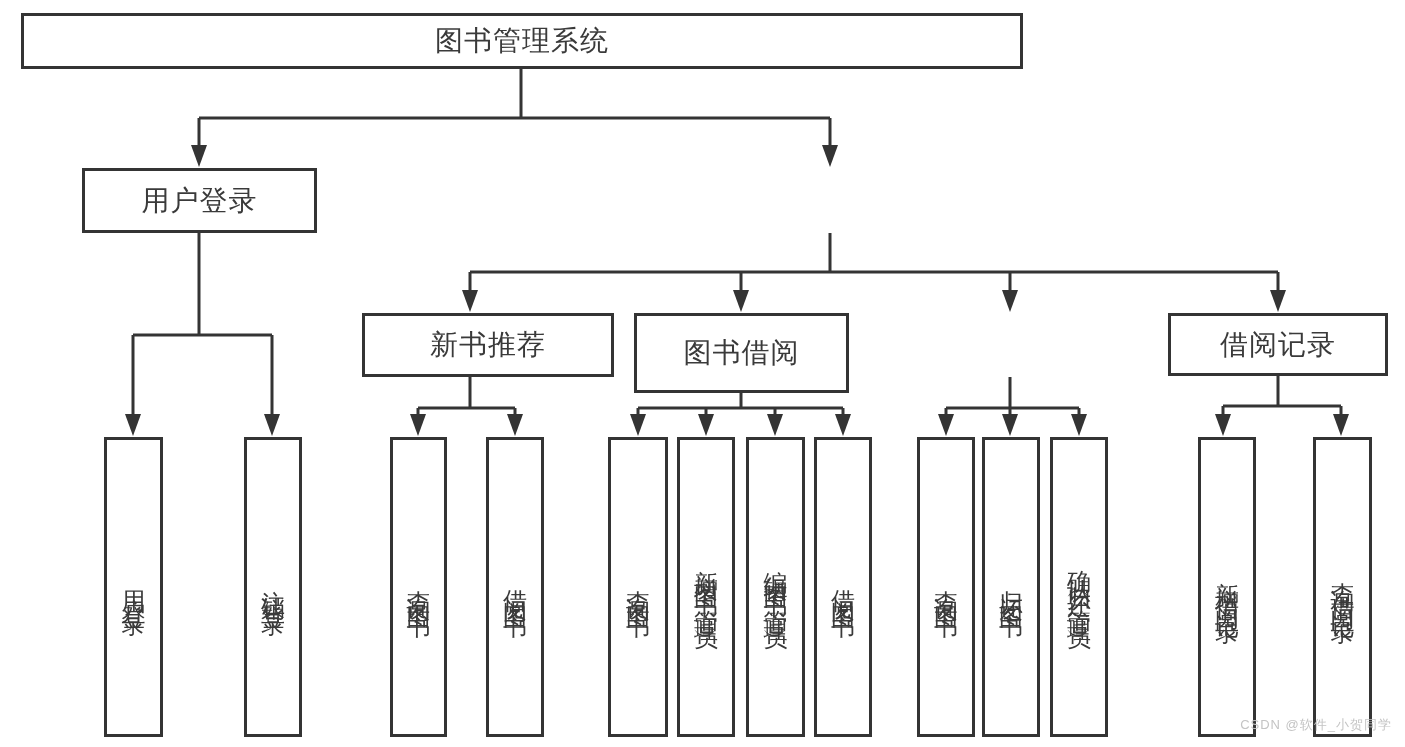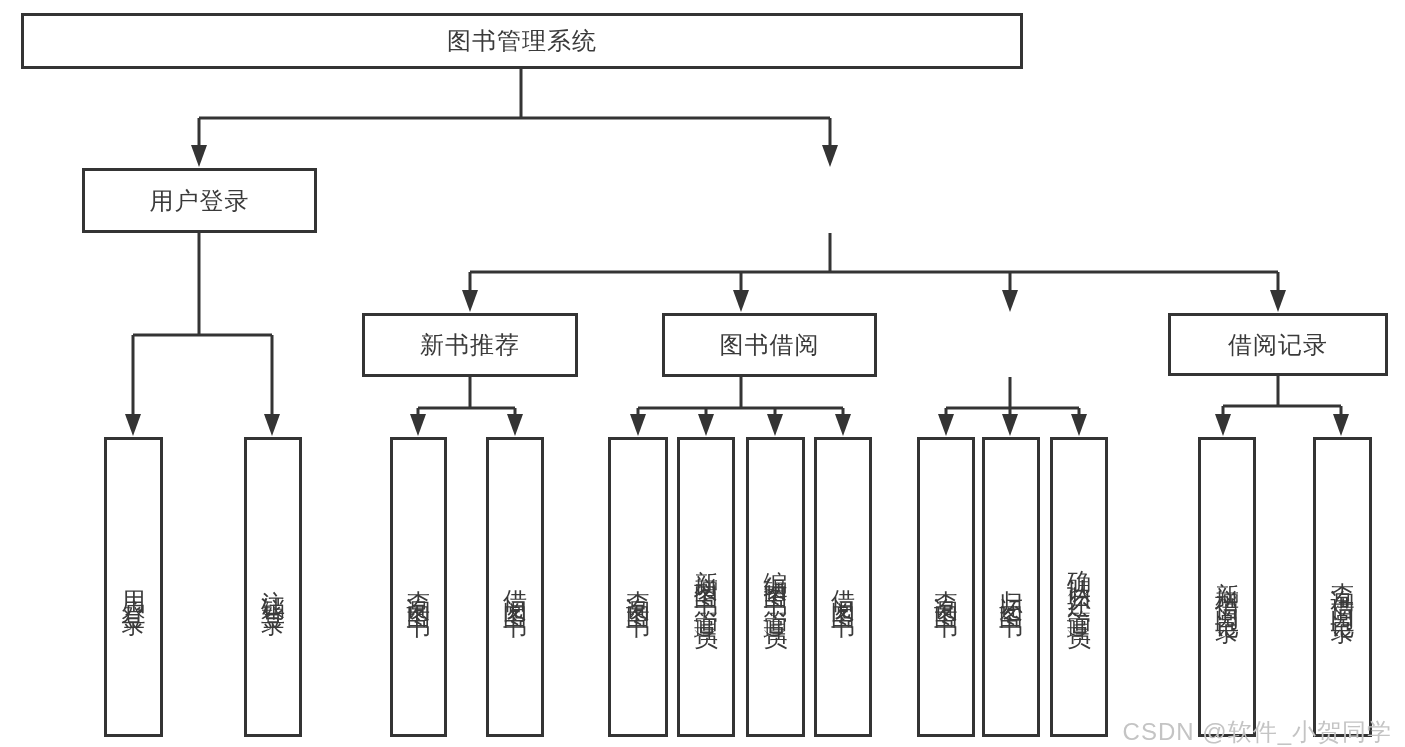--- a/index.html
+++ b/index.html
@@ -15,32 +15,32 @@
     font-family:"Liberation Sans","DejaVu Sans",sans-serif;
     color:var(--text);
   }
   svg.wires{position:absolute;left:0;top:0;width:1405px;height:747px;}
   svg.wires path{stroke:var(--line);stroke-width:3;fill:none;}
   svg.wires polygon{fill:var(--line);stroke:none;}
   .hbox{
     position:absolute;box-sizing:border-box;
     border:3px solid var(--line);background:var(--background);
     display:flex;align-items:center;justify-content:center;
-    font-size:24px;letter-spacing:1px;white-space:nowrap;
+    font-size:28px;letter-spacing:1px;white-space:nowrap;
   }
   .vbox{
     position:absolute;top:437px;height:300px;box-sizing:border-box;
     border:3px solid var(--line);background:var(--background);
     display:flex;align-items:center;justify-content:center;
     writing-mode:vertical-rl;
     font-size:24px;letter-spacing:8px;line-height:1;white-space:nowrap;
   }
   .watermark{
     position:absolute;right:13px;top:716px;z-index:5;
-    font-size:24px;letter-spacing:1px;color:var(--watermark);white-space:nowrap;
+    font-size:13px;letter-spacing:1px;color:var(--watermark);white-space:nowrap;
   }
 </style>
 </head>
 <body>
 
 <div class="stage">
 
   <svg class="wires" viewBox="0 0 1405 747">
 
     <path d="M521 69 V118 M199 118 H830 M199 118 V146 M830 118 V146"></path>
@@ -74,22 +74,22 @@
 
     <path d="M1278 376 V406 M1223 406 H1341 M1223 406 V416 M1341 406 V416"></path>
     <polygon points="1215,414 1231,414 1223,436"></polygon>
     <polygon points="1333,414 1349,414 1341,436"></polygon>
   </svg>
 
   <div class="hbox" style="left:21px;top:13px;width:1002px;height:56px">图书管理系统</div>
 
   <div class="hbox" style="left:82px;top:168px;width:235px;height:65px">用户登录</div>
 
-  <div class="hbox" style="left:362px;top:313px;width:216px;height:64px">新书推荐</div>
-  <div class="hbox" style="left:662px;top:313px;width:215px;height:64px">图书借阅</div>
+  <div class="hbox" style="left:362px;top:313px;width:252px;height:64px">新书推荐</div>
+  <div class="hbox" style="left:634px;top:313px;width:215px;height:80px">图书借阅</div>
   <div class="hbox" style="left:1168px;top:313px;width:220px;height:63px">借阅记录</div>
 
   <div class="vbox" style="left:104px;width:59px">用户登录</div>
   <div class="vbox" style="left:244px;width:58px">注销登录</div>
 
   <div class="vbox" style="left:390px;width:57px">查询图书</div>
   <div class="vbox" style="left:486px;width:58px">借阅图书</div>
 
   <div class="vbox" style="left:608px;width:60px">查询图书</div>
   <div class="vbox" style="left:677px;width:58px">新增图书（管理员）</div>

